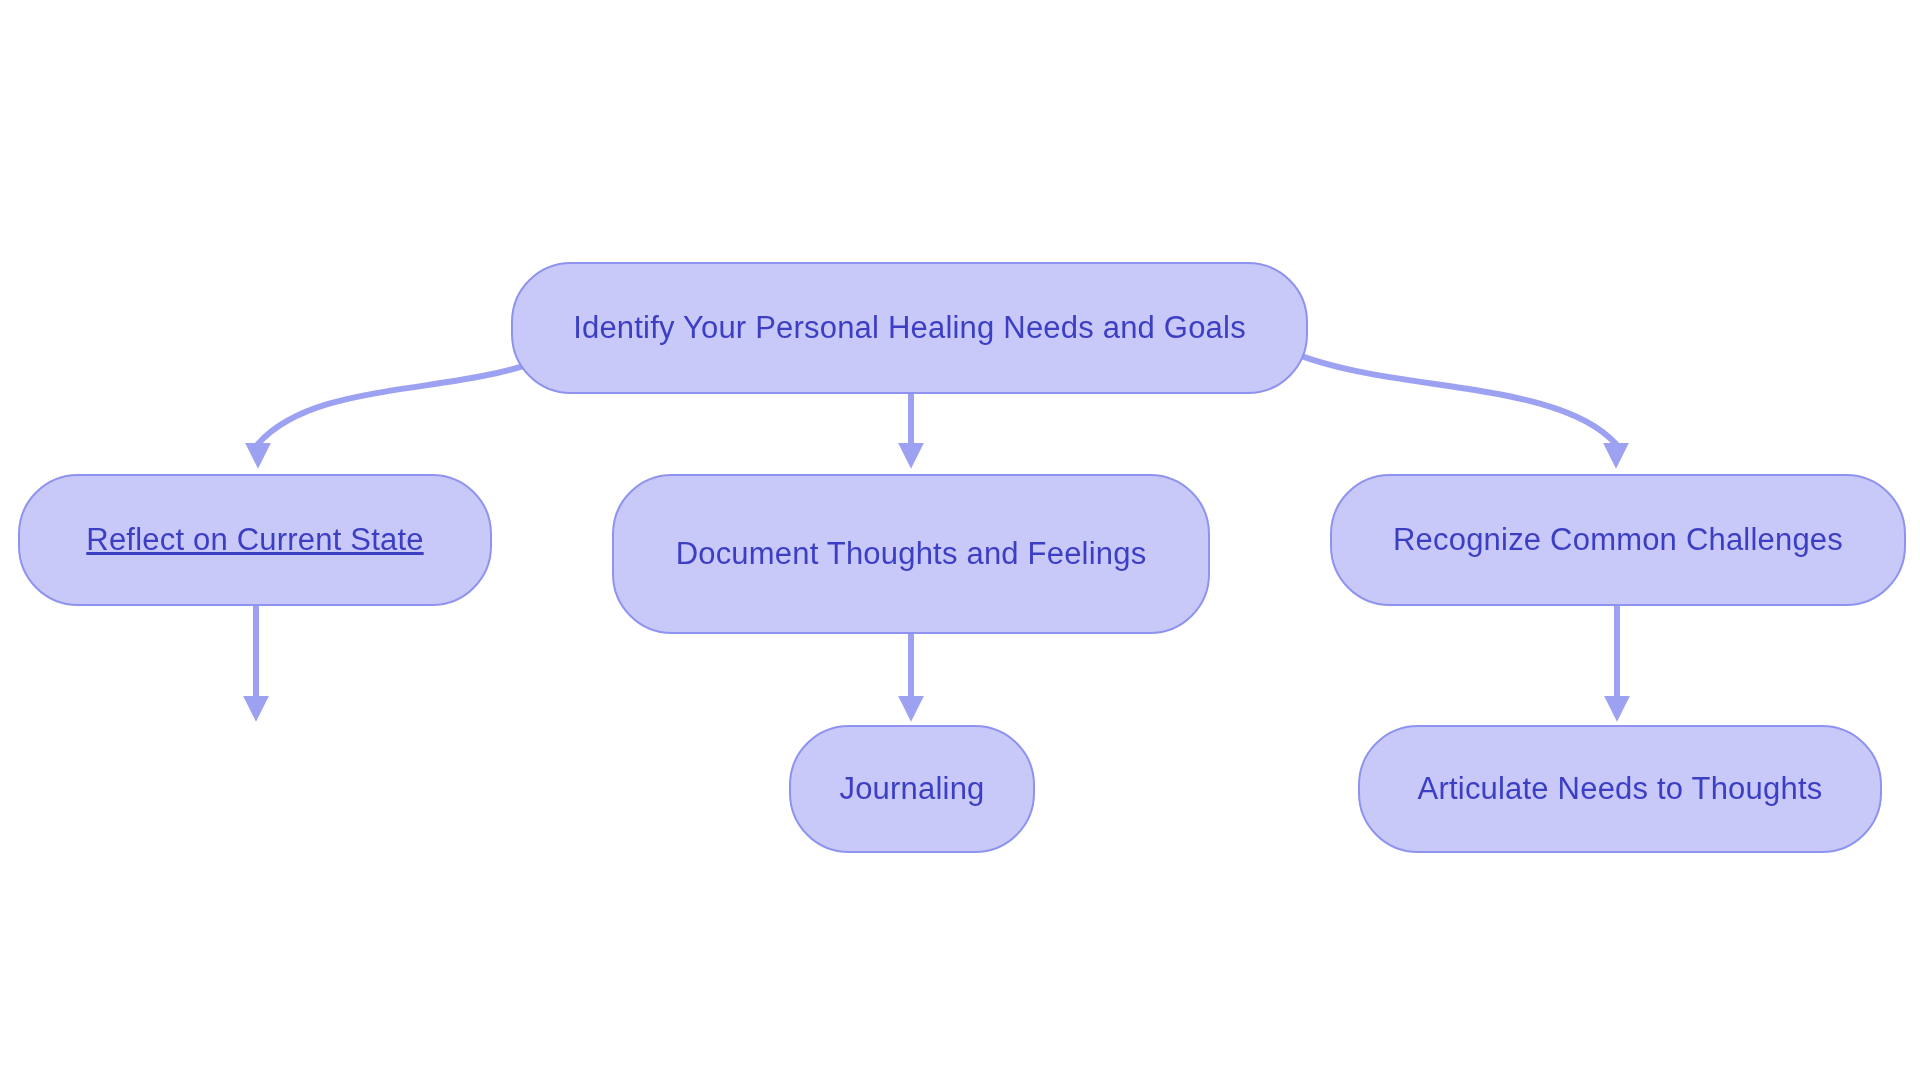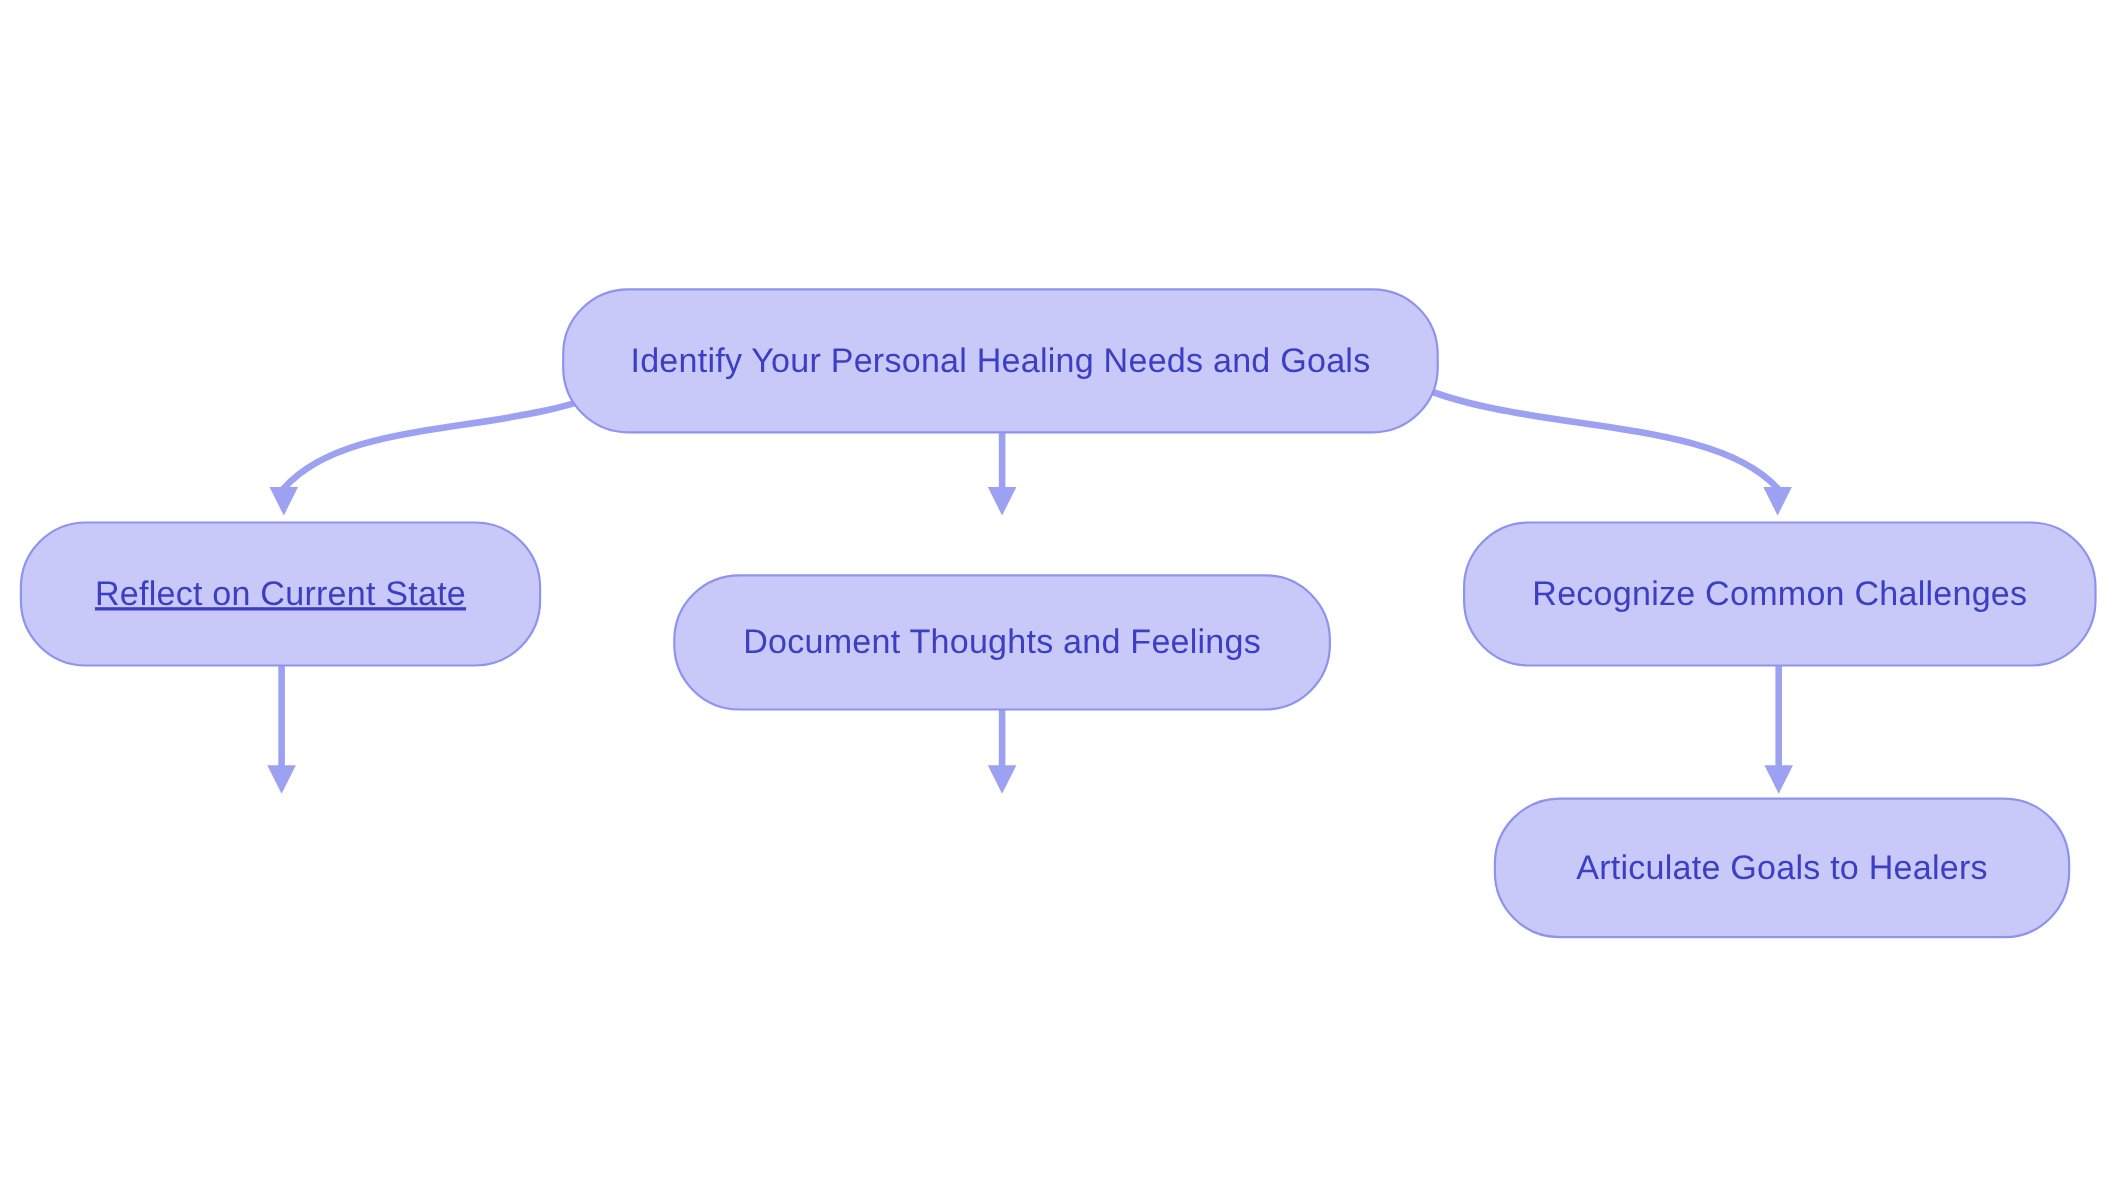--- a/index.html
+++ b/index.html
@@ -46,21 +46,21 @@
     letter-spacing: 0.2px;
     display: flex;
     align-items: center;
     justify-content: center;
     text-align: center;
     white-space: nowrap;
   }
   
   #node-root       { left: 511px; top: 221px; width: 797px; height: 132px; margin-top: 41px; }
   #node-reflect    { left: 18px;  top: 474px; width: 474px; height: 132px; text-decoration: underline; }
-  #node-document   { left: 612px; top: 474px; width: 598px; height: 124px; margin-top: 48px; }
+  #node-document   { left: 612px; top: 474px; width: 598px; height: 160px; }
   #node-recognize  { left: 1330px;top: 474px; width: 576px; height: 132px; }
   #node-ask        { left: 38px;  top: 725px; width: 437px; height: 128px; }
   #node-journaling { left: 789px; top: 725px; width: 246px; height: 128px; }
   #node-articulate { left: 1358px;top: 725px; width: 524px; height: 128px; }
 </style>
 </head>
 <body>
 
 <div class="canvas">
 
@@ -81,16 +81,17 @@
 
   <div class="node" id="node-root">Identify Your Personal Healing Needs and Goals</div>
 
   <div class="node" id="node-reflect">Reflect on Current State</div>
 
   <div class="node" id="node-document">Document Thoughts and Feelings</div>
 
   <div class="node" id="node-recognize">Recognize Common Challenges</div>
 
 
+  <div class="node" id="node-journaling">Journaling</div>
 
-  <div class="node" id="node-articulate">Articulate Goals to Healers</div>
+  <div class="node" id="node-articulate">Articulate Needs to Thoughts</div>
 
 </div>
 
 </body></html>

